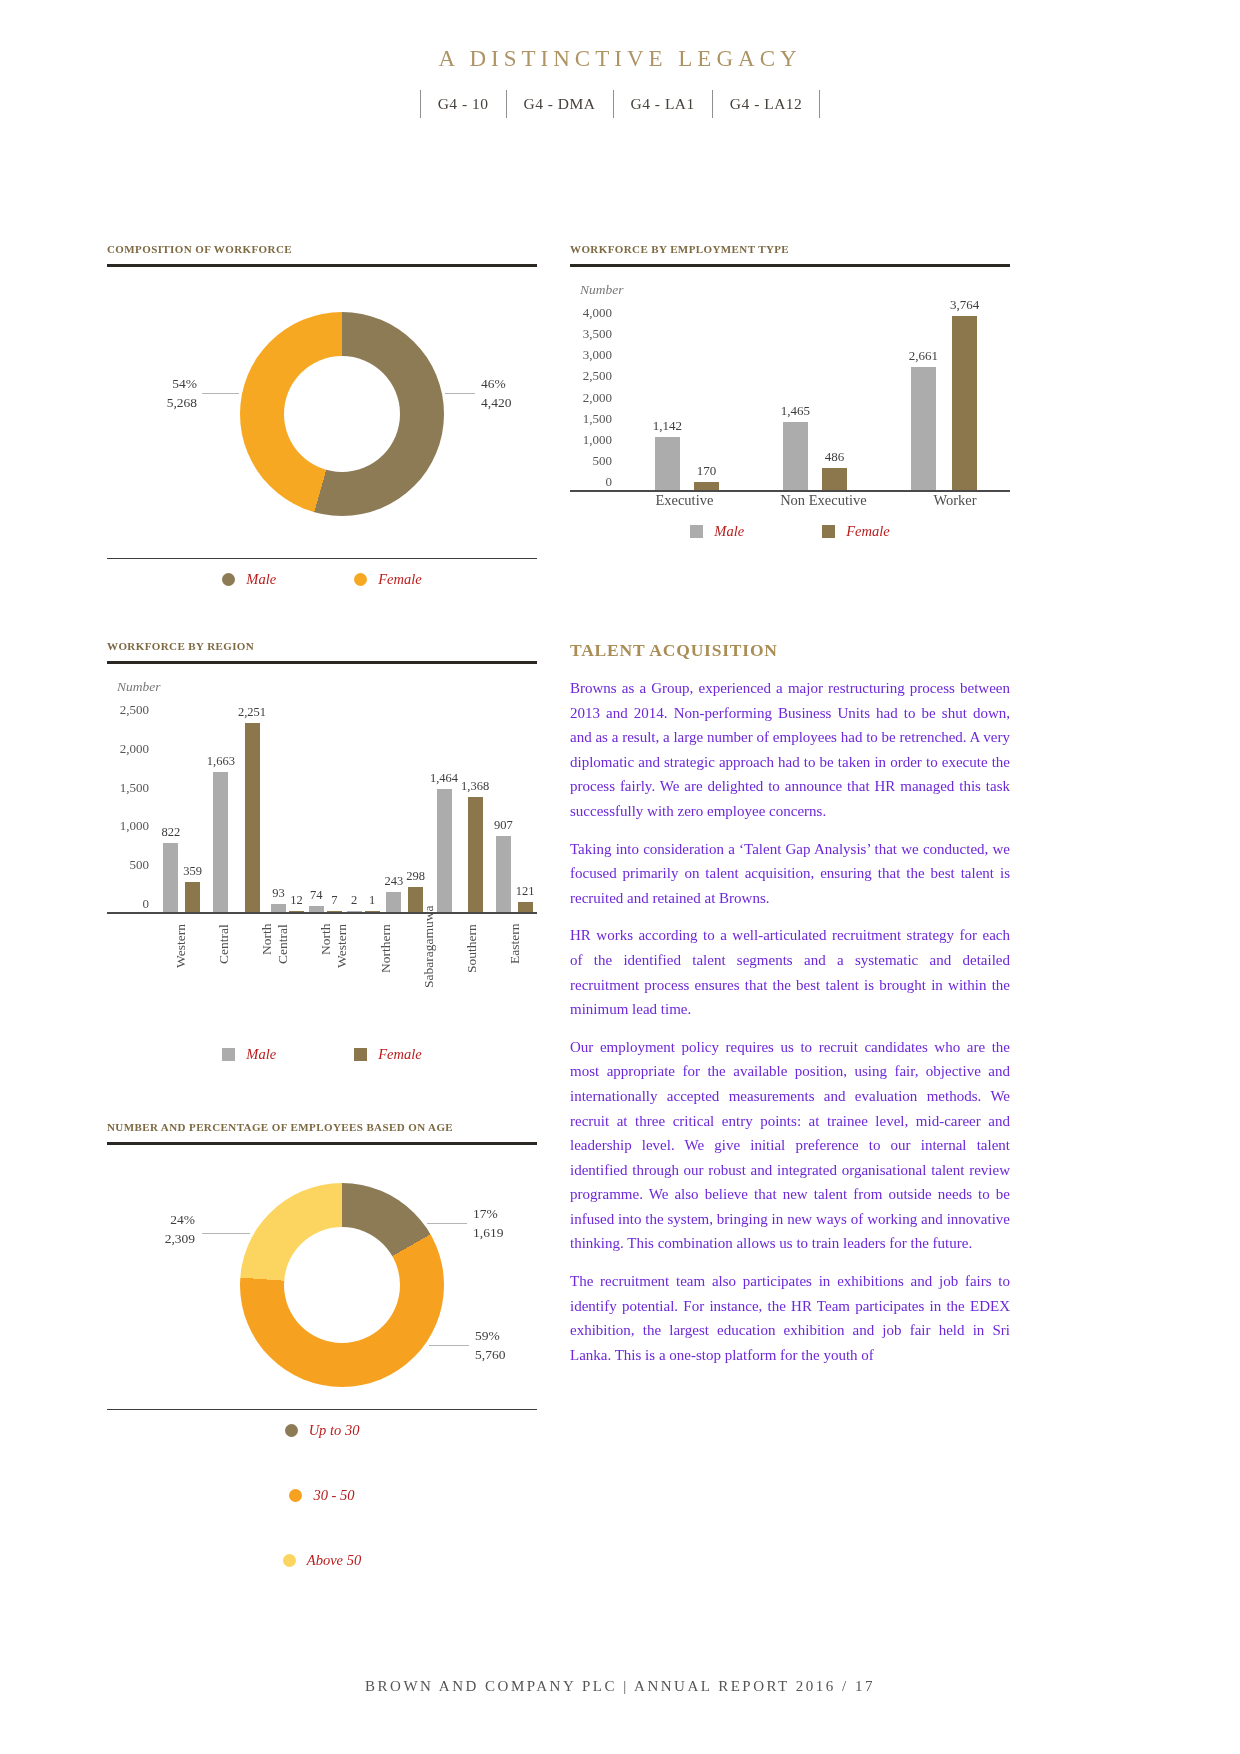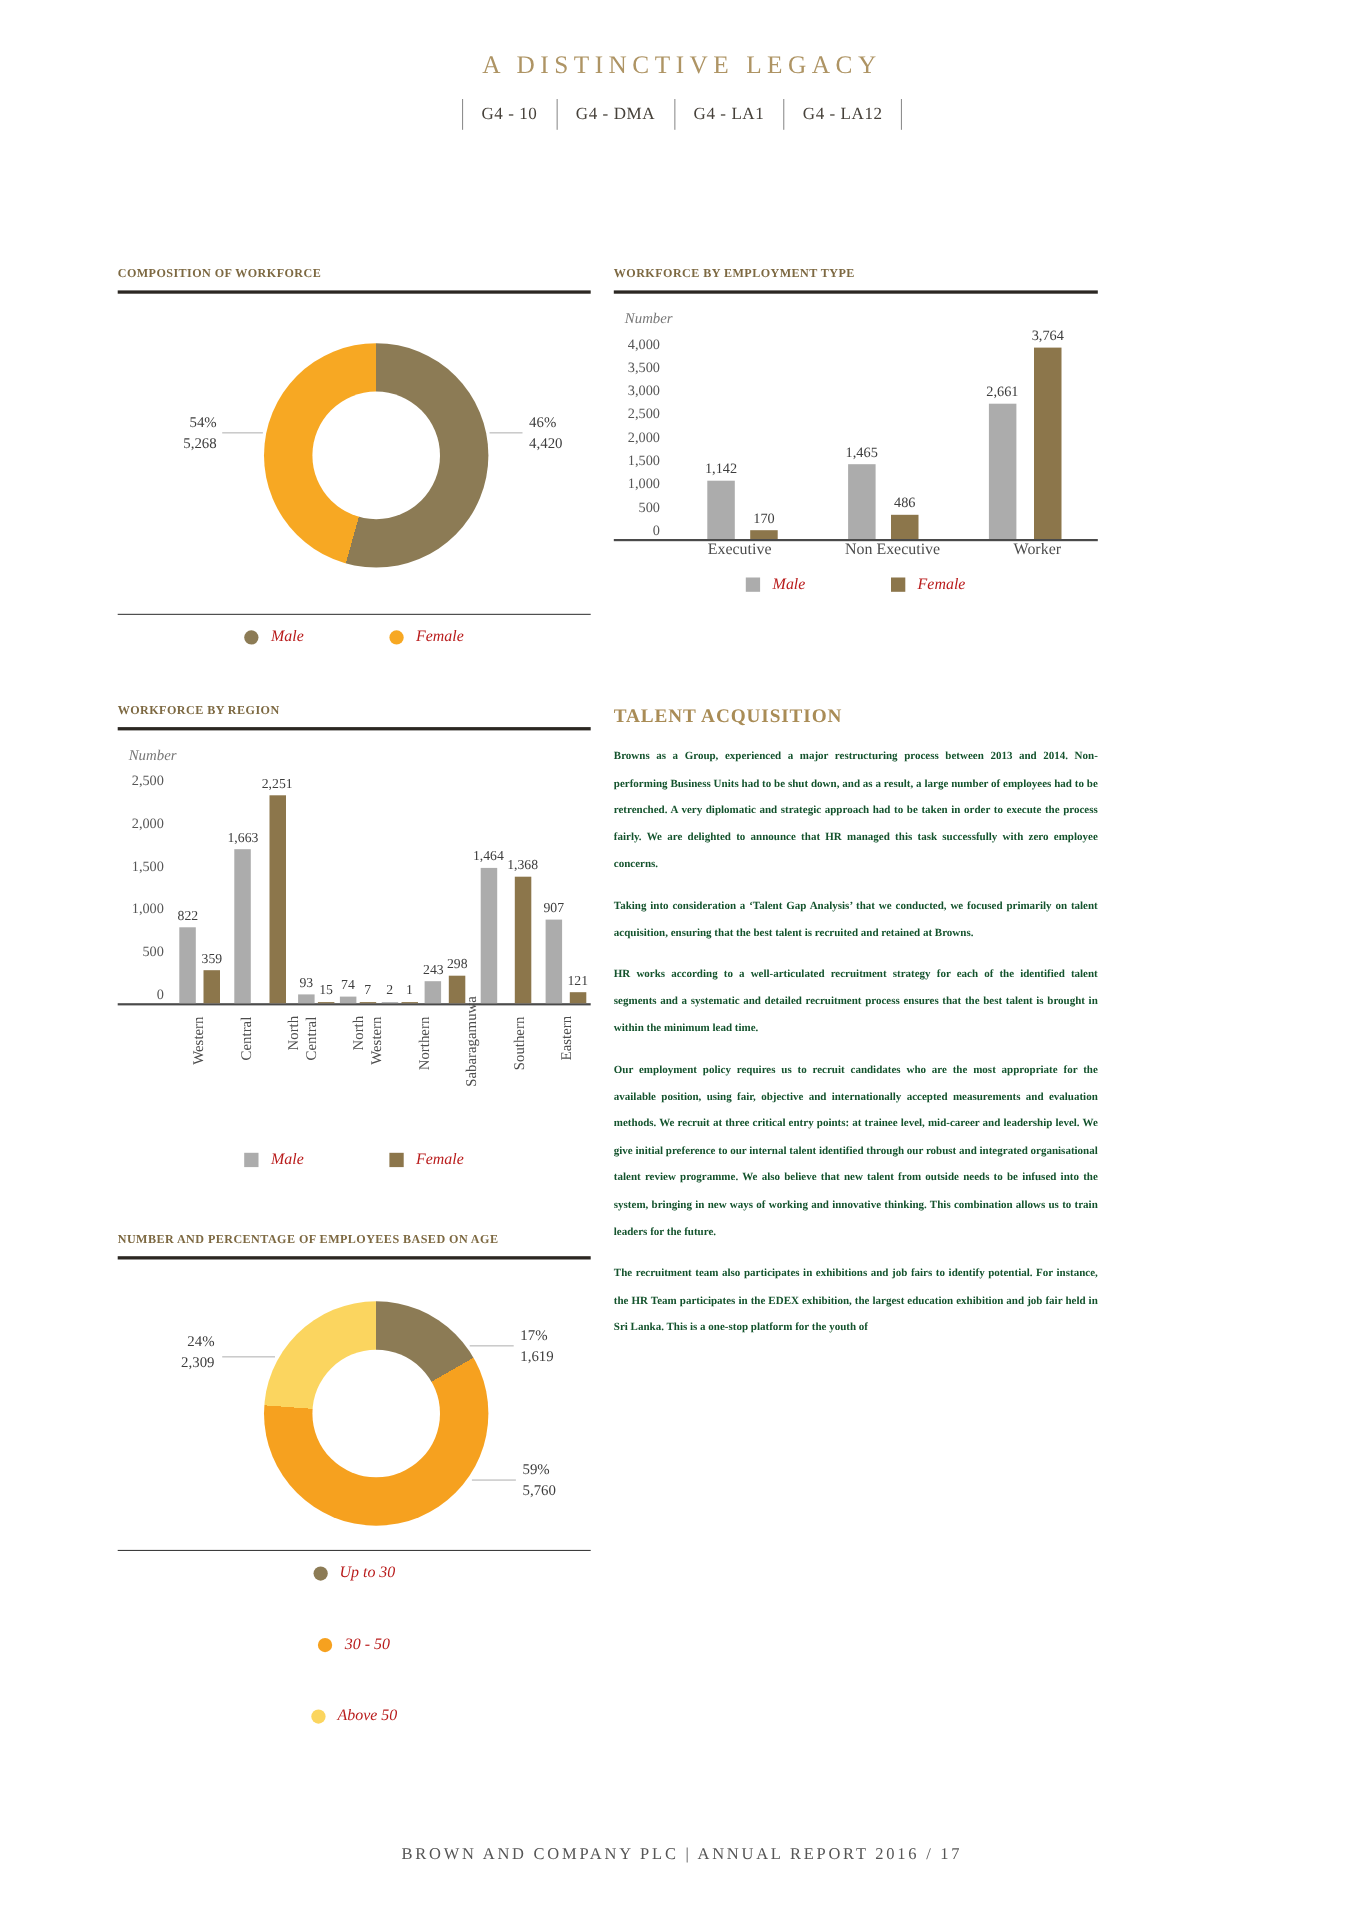--- a/index.html
+++ b/index.html
@@ -13,21 +13,21 @@
     position:absolute; top:46px; left:0; width:100%; text-align:center;
     font-size:23px; letter-spacing:5px; color:#AE9464; font-weight:normal;
   }
   .g4-row { position:absolute; top:90px; left:0; width:100%; display:flex; justify-content:center; }
   .g4-item {
     border-left:1px solid #8f8f8f; padding:5px 17px; font-size:15.5px; color:#46413a; letter-spacing:.5px;
   }
   .g4-item:last-child { border-right:1px solid #8f8f8f; }
   
   .col-left  { position:absolute; left:107px; top:243px; width:430px; }
-  .col-right { position:absolute; left:558px; top:243px; width:440px; }
+  .col-right { position:absolute; left:570px; top:243px; width:440px; }
   
   .chart-heading {
     font-weight:bold; font-size:11px; letter-spacing:.4px; color:#7D6942;
     padding-bottom:9px; border-bottom:3px solid #2B2722;
   }
   .ylabel { font-style:italic; font-size:13.5px; color:#777; margin:15px 0 7px 10px; }
   .plot { display:flex; }
   .yaxis {
     width:52px; padding-right:10px; display:flex; flex-direction:column;
     justify-content:space-between; text-align:right; font-size:13px; color:#555;
@@ -84,21 +84,21 @@
   .legend-after-rule { margin-top:12px; }
   .region-heading { margin-top:52px; }
   .age-heading { margin-top:58px; }
   .mt-donut2 { margin-top:38px; }
   .rule-after-d2 { margin-top:22px; }
   .emp-legend { margin-top:14px; }
   .reg-legend { margin-top:14px; }
   
   .talent-heading { font-size:17.5px; font-weight:bold; letter-spacing:.8px; color:#A98C56; margin:100px 0 15px; }
   .talent-body p {
-    margin:0 0 13px; text-align:justify; font-size:10px; line-height:24.6px; color:#14532d;font-weight:bold;
+    margin:0 0 13px; text-align:justify; font-size:15px; line-height:24.6px; color:#6d28d9;
   }
   
   .page-num {
     position:absolute; top:1630px; left:0; width:100%; text-align:center;
     font-style:italic; font-weight:bold; font-size:17.5px; color:#9B7C46;
   }
   .footer-line {
     position:absolute; top:1678px; left:0; width:100%; text-align:center;
     font-size:15px; letter-spacing:2.5px; color:#555;
   }
@@ -174,21 +174,21 @@
                 <div class="bar-val">2,251</div>
                 <div class="bar" style="background: rgb(140, 118, 75); height: 189px;"></div>
               </div>
             </div>
             <div class="bar-group">
               <div class="bar-wrap">
                 <div class="bar-val">93</div>
                 <div class="bar" style="background: rgb(172, 172, 172); height: 8px;"></div>
               </div>
               <div class="bar-wrap">
-                <div class="bar-val">15</div>
+                <div class="bar-val">12</div>
                 <div class="bar" style="background: rgb(140, 118, 75); height: 1px;"></div>
               </div>
             </div>
             <div class="bar-group">
               <div class="bar-wrap">
                 <div class="bar-val">74</div>
                 <div class="bar" style="background: rgb(172, 172, 172); height: 6px;"></div>
               </div>
               <div class="bar-wrap">
                 <div class="bar-val">7</div>

